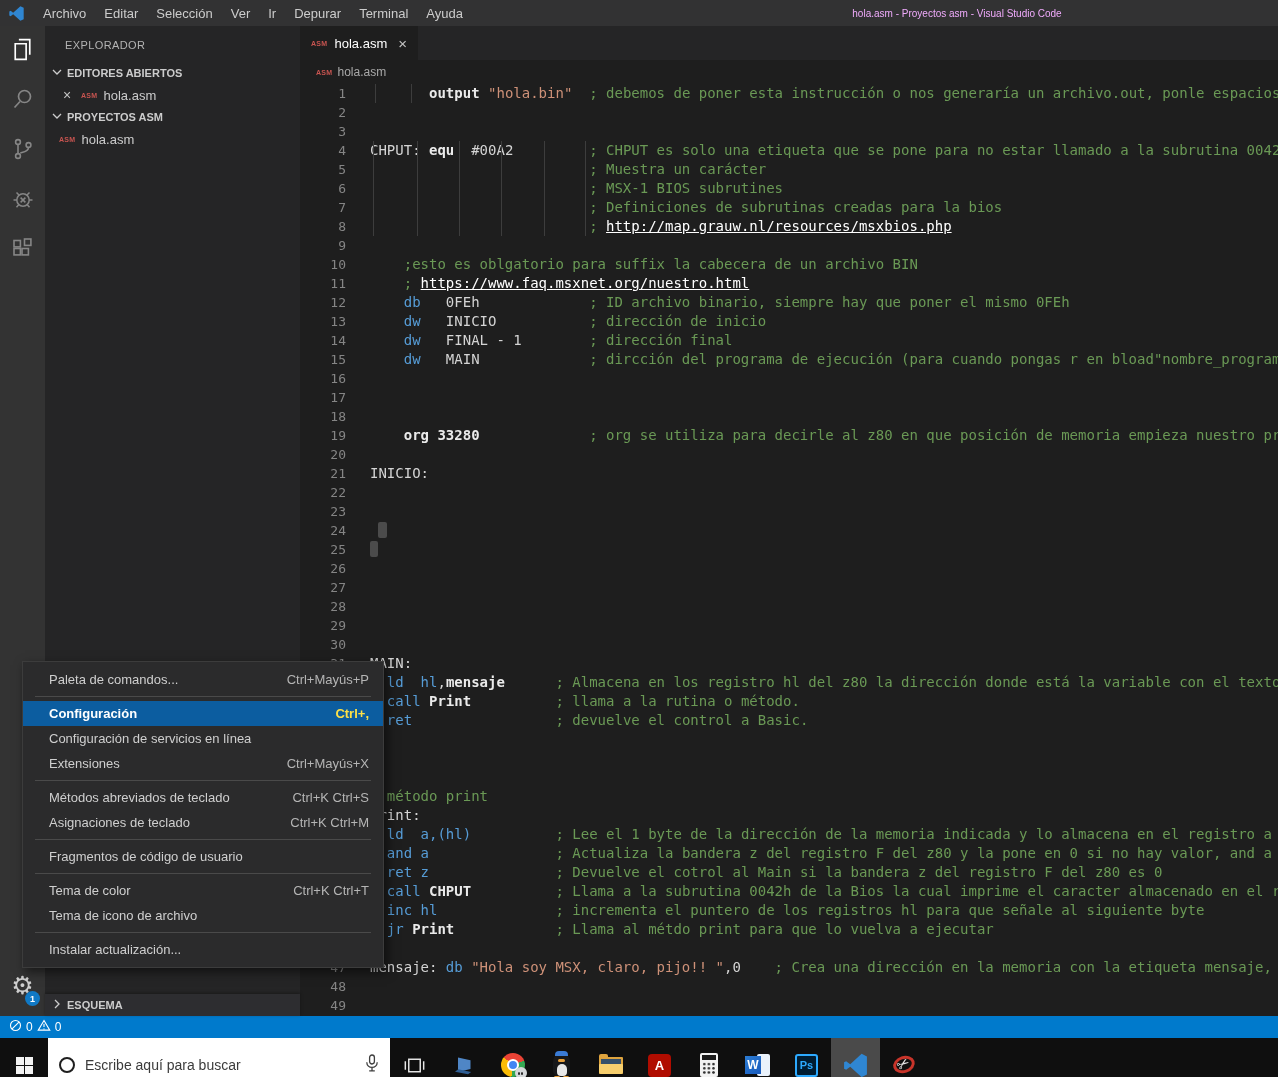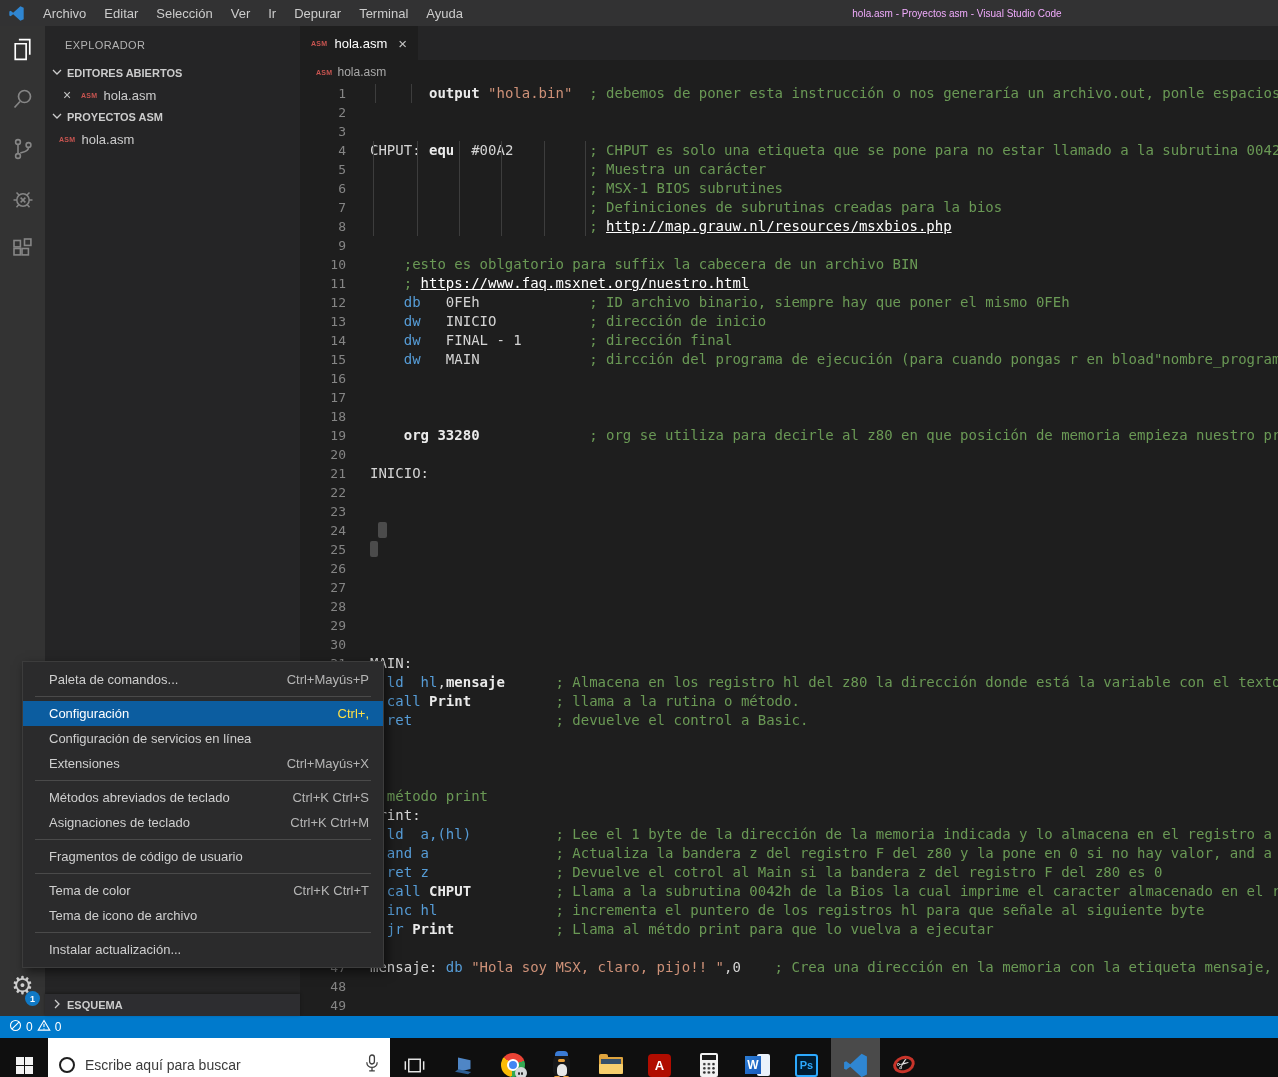--- a/index.html
+++ b/index.html
@@ -62,21 +62,21 @@
   .s-u { color:#ffffff; text-decoration:underline;text-align:center; }
   .s-g { background:#4b4b4b; border-radius:2px; color:transparent; }
   .guide { position:absolute; width:1px; background:#3d3d3d; }
   
   .ctxmenu { position:absolute; left:22px; top:661px; width:362px; z-index:50;
     background:#2b2b2c; border:1px solid #3c3c3c; box-shadow:3px 4px 10px rgba(0,0,0,.55);
     padding:5px 0; }
   .menu-row { height:25px; display:flex; align-items:center; justify-content:space-between;
     padding:0 14px 0 26px; color:#cfcfcf; font-size:13px; }
   .menu-row .shortcut { color:#b5b5b5; }
-  .menu-row.selected { background:#0c5da0; color:#ffffff; }
+  .menu-row.selected { background:#0c5da0; color:#ffffff;font-weight:bold; }
   .menu-row.selected .shortcut { color:#fde047; }
   .menu-sep { height:1px; background:#4a4a4a; margin:4px 12px; }
   
   .statusbar { height:22px; background:#007acc; color:#ffffff; display:flex;
     align-items:center; padding-left:9px; font-size:12px; gap:4px; }
   .sb-group { display:flex; align-items:center; gap:4px; padding-right:8px; }
   
   .taskbar { height:54px; background:#0f0f0f; display:flex; align-items:stretch; }
   .start-btn { width:48px; display:flex; align-items:center; justify-content:center; }
   .winlogo { display:grid; grid-template-columns:8px 8px; grid-template-rows:8px 8px; gap:1px; }

